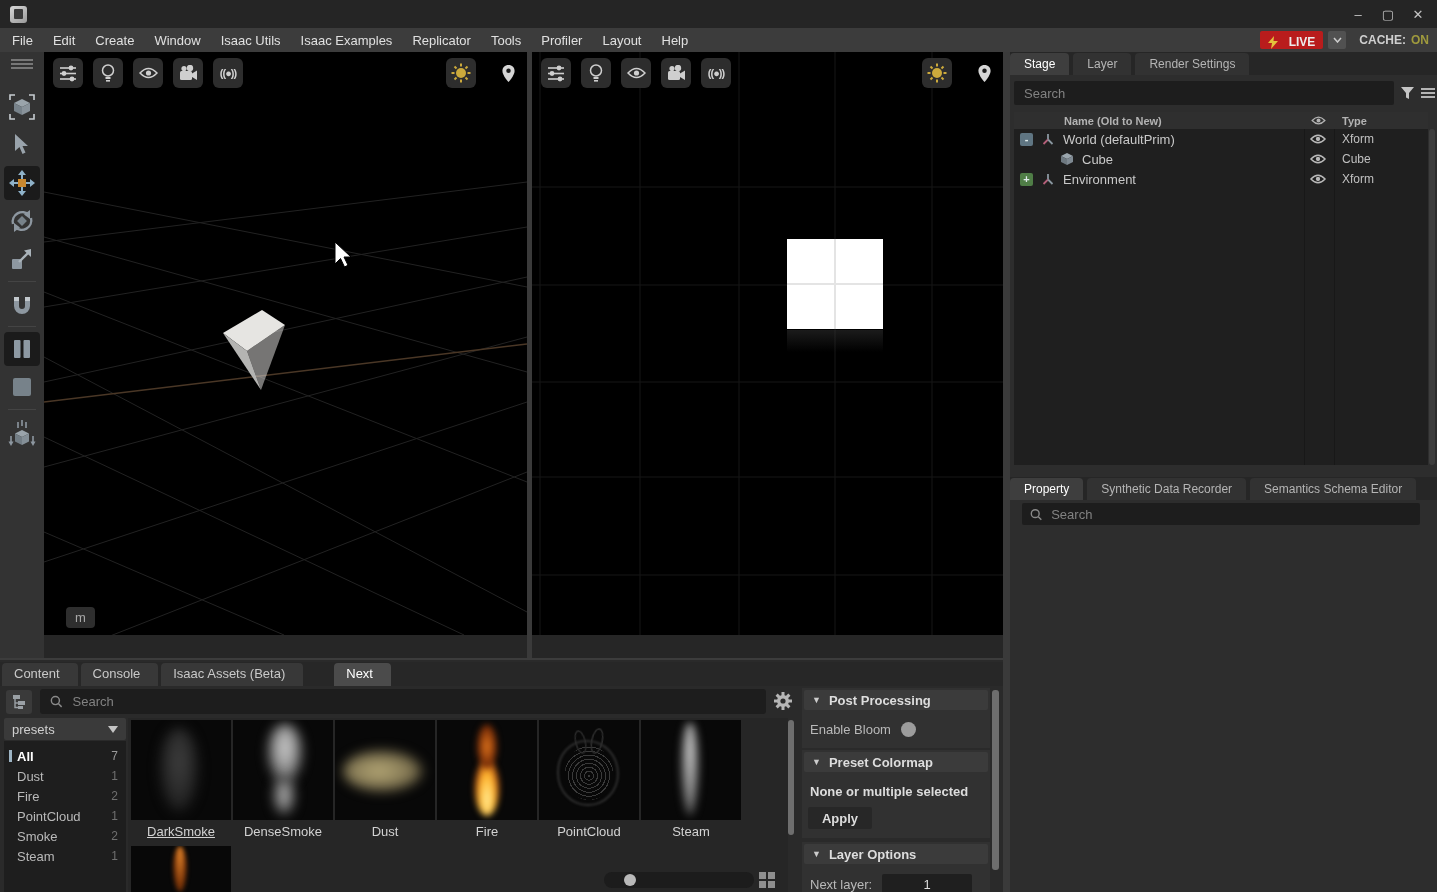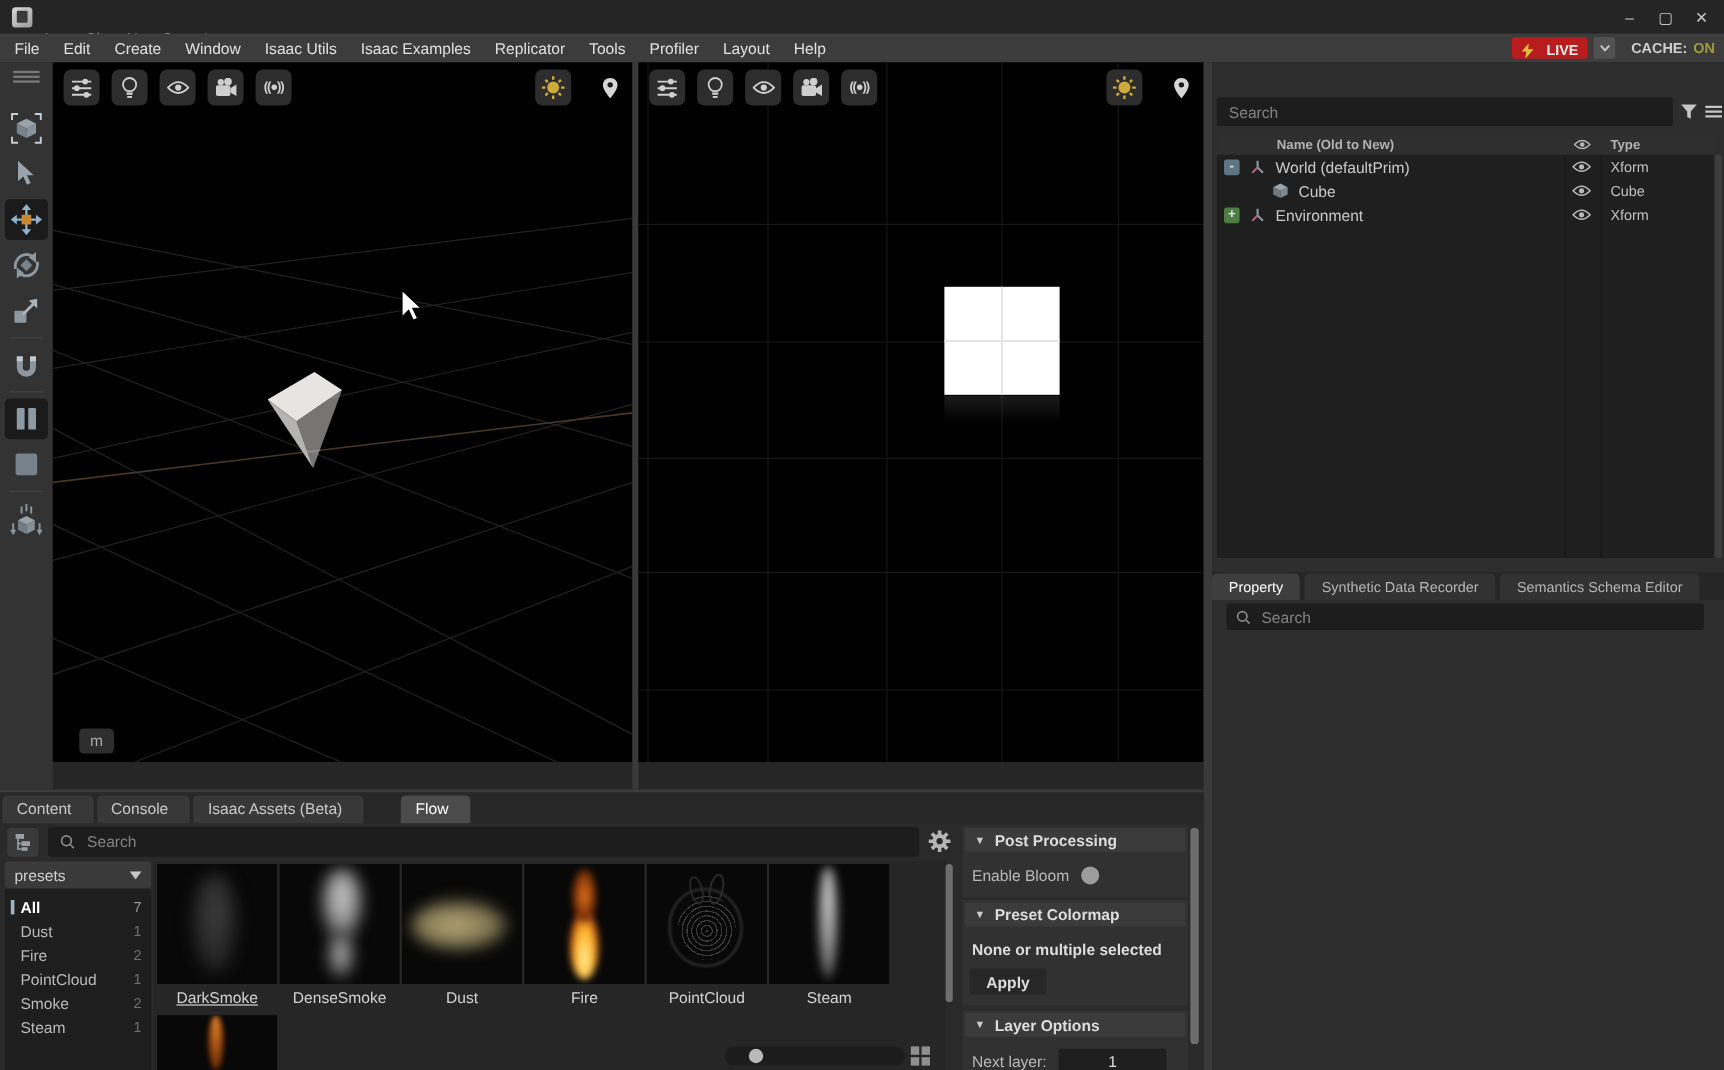--- a/index.html
+++ b/index.html
@@ -380,20 +380,25 @@
           </svg>
       </div>
     </div>
   </div>
 </div>
 
 <div class="abs" style="left:1003px;top:52px;width:7px;height:840px;background:#3a3a3a;"></div>
 
 <div class="abs" id="right-panel">
 
+  <div class="flex" style="position:absolute;left:0;top:0;width:427px;height:23px;background:#262626;align-items:flex-end;">
+    <div class="rtab active">Stage</div>
+    <div class="rtab">Layer</div>
+    <div class="rtab">Render Settings</div>
+  </div>
 
   <div class="search-box" style="position:absolute;left:4px;top:29px;width:380px;height:24px;padding:0 8px;box-sizing:border-box;">
     <input placeholder="Search" style="">
   </div>
   <div style="position:absolute;left:390px;top:34px;">
     <svg width="15" height="14" viewBox="0 0 15 14">
         <polygon points="1,1 14,1 9,7 9,13 6,11.5 6,7" fill="#c5c5c5"></polygon>
       </svg>
   </div>
   <div style="position:absolute;left:411px;top:35px;">
@@ -485,21 +490,21 @@
   <div style="position:absolute;left:0;top:480px;width:427px;height:360px;background:#2d2d2d;"></div>
 </div>
 
 <div class="abs" style="left:0;top:658px;width:1003px;height:2px;background:#3c3c3c;"></div>
 <div class="abs" id="bottom-panel">
 
   <div class="flex" style="position:absolute;left:0;top:2px;width:1003px;height:24px;background:#272727;align-items:flex-end;padding-left:2px;box-sizing:border-box;">
     <div class="btab">Content</div>
     <div class="btab">Console</div>
     <div class="btab">Isaac Assets (Beta)</div>
-    <div class="btab active" style="margin-left:28px;">Flow</div>
+    <div class="btab active" style="margin-left:28px;">Next</div>
   </div>
 
   <div style="position:absolute;left:6px;top:30px;width:26px;height:24px;background:#3a3a3a;border-radius:3px;display:flex;align-items:center;justify-content:center;">
     <svg width="16" height="16" viewBox="0 0 16 16">
         <rect x="2" y="1" width="7" height="4" fill="#9aa0a5"></rect>
         <rect x="7" y="7" width="7" height="4" fill="#9aa0a5"></rect>
         <rect x="7" y="12" width="5" height="3" fill="#9aa0a5"></rect>
         <polyline points="4,5 4,13.5 7,13.5" fill="none" stroke="#9aa0a5" stroke-width="1.4"></polyline>
         <line x1="4" y1="9" x2="7" y2="9" stroke="#9aa0a5" stroke-width="1.4"></line>
       </svg>

